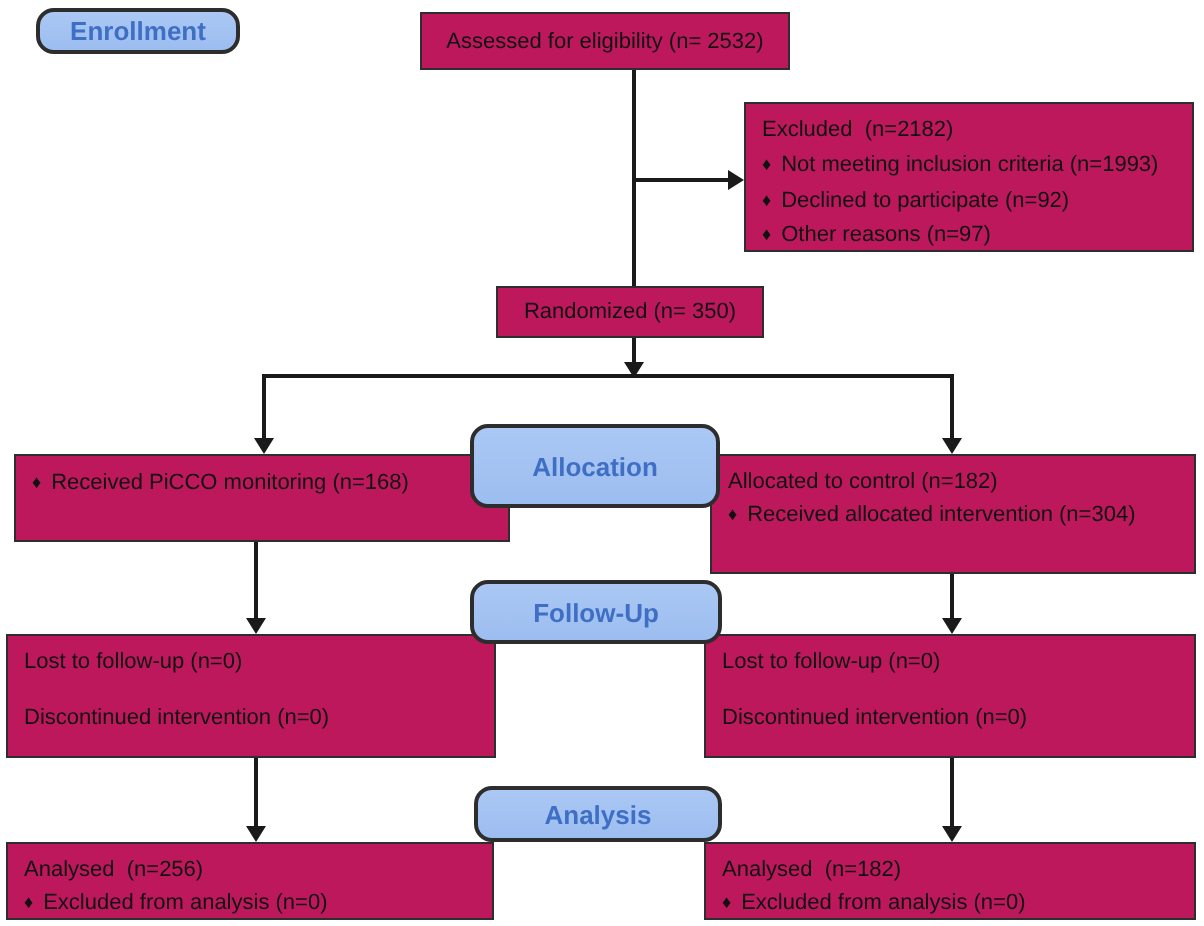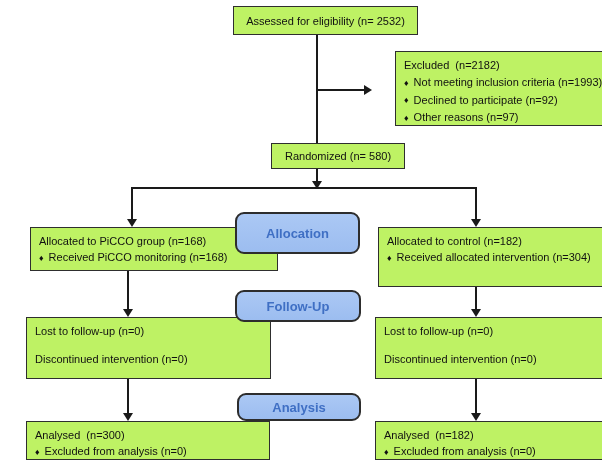--- a/index.html
+++ b/index.html
@@ -10,22 +10,22 @@
     --box-border:#2e2e2e;
     --line:#1a1a1a;
     --background:#ffffff;
   }
   html,body{margin:0;padding:0;background:var(--background);}
   .canvas{
     position:relative;width:602px;height:463px;background:var(--background);
     font-family:"Liberation Sans","DejaVu Sans",sans-serif;overflow:hidden;
   }
   .box{
-    position:absolute;background:#bef264;border:1.5px solid var(--box-border);
-    box-sizing:border-box;font-size:11px;color:#111;margin-left:23px;
+    position:absolute;background:#be185d;border:1.5px solid var(--box-border);
+    box-sizing:border-box;font-size:11px;color:#111;
   }
   .box.center{display:flex;align-items:center;justify-content:center;text-align:center;}
   .box.leftalign{padding:5px 14px 0 8px;}
   .row{white-space:pre-wrap;line-height:16px;}
   .row-gap{margin-top:12px;}
   .excl .row{line-height:17px;}
   .bullet-glyph{font-size:9px;margin-right:5px;vertical-align:0.5px;}
   .badge{
     position:absolute;z-index:5;border:2px solid var(--badge-border);border-radius:9px;
     background:linear-gradient(var(--badge-fill),var(--badge-fill-bottom));
@@ -57,20 +57,23 @@
   <div class="line" style="left:127px;top:271px;width:2px;height:39px"></div>
   <div class="arrow-down" style="left:123px;top:309px"></div>
   <div class="line" style="left:475px;top:271px;width:2px;height:39px"></div>
   <div class="arrow-down" style="left:471px;top:309px"></div>
 
   <div class="line" style="left:127px;top:379px;width:2px;height:35px"></div>
   <div class="arrow-down" style="left:123px;top:413px"></div>
   <div class="line" style="left:475px;top:379px;width:2px;height:35px"></div>
   <div class="arrow-down" style="left:471px;top:413px"></div>
 
+  <div class="badge" style="left:18px;top:4px;width:102px;height:23px">
+    <span>Enrollment</span>
+  </div>
   <div class="badge" style="left:235px;top:212px;width:125px;height:42px">
     <span>Allocation</span>
   </div>
   <div class="badge" style="left:235px;top:290px;width:126px;height:32px">
     <span>Follow-Up</span>
   </div>
   <div class="badge" style="left:237px;top:393px;width:124px;height:28px">
     <span>Analysis</span>
   </div>
 
@@ -79,45 +82,44 @@
   </div>
 
   <div class="box leftalign excl" style="left:372px;top:51px;width:225px;height:75px">
     <div class="row">Excluded  (n=2182)</div>
     <div class="row"><span class="bullet-glyph">♦</span><span>Not meeting inclusion criteria (n=1993)</span></div>
     <div class="row"><span class="bullet-glyph">♦</span><span>Declined to participate (n=92)</span></div>
     <div class="row"><span class="bullet-glyph">♦</span><span>Other reasons (n=97)</span></div>
   </div>
 
   <div class="box center" style="left:248px;top:143px;width:134px;height:26px">
-    <span>Randomized (n= 580)</span>
+    <span>Randomized (n= 350)</span>
   </div>
 
   <div class="box leftalign" style="left:7px;top:227px;width:248px;height:44px">
-    <div class="row">Allocated to PiCCO group (n=168)</div>
     <div class="row"><span class="bullet-glyph">♦</span><span>Received PiCCO monitoring (n=168)</span></div>
   </div>
 
   <div class="box leftalign" style="left:355px;top:227px;width:243px;height:60px">
     <div class="row">Allocated to control (n=182)</div>
     <div class="row"><span class="bullet-glyph">♦</span><span>Received allocated intervention (n=304)</span></div>
   </div>
 
   <div class="box leftalign" style="left:3px;top:317px;width:245px;height:62px">
     <div class="row">Lost to follow-up (n=0)</div>
     <div class="row row-gap">Discontinued intervention (n=0)</div>
   </div>
 
   <div class="box leftalign" style="left:352px;top:317px;width:246px;height:62px">
     <div class="row">Lost to follow-up (n=0)</div>
     <div class="row row-gap">Discontinued intervention (n=0)</div>
   </div>
 
   <div class="box leftalign" style="left:3px;top:421px;width:244px;height:39px">
-    <div class="row">Analysed  (n=300)</div>
+    <div class="row">Analysed  (n=256)</div>
     <div class="row"><span class="bullet-glyph">♦</span><span>Excluded from analysis (n=0)</span></div>
   </div>
 
   <div class="box leftalign" style="left:352px;top:421px;width:246px;height:39px">
     <div class="row">Analysed  (n=182)</div>
     <div class="row"><span class="bullet-glyph">♦</span><span>Excluded from analysis (n=0)</span></div>
   </div>
 
 </div>
 

